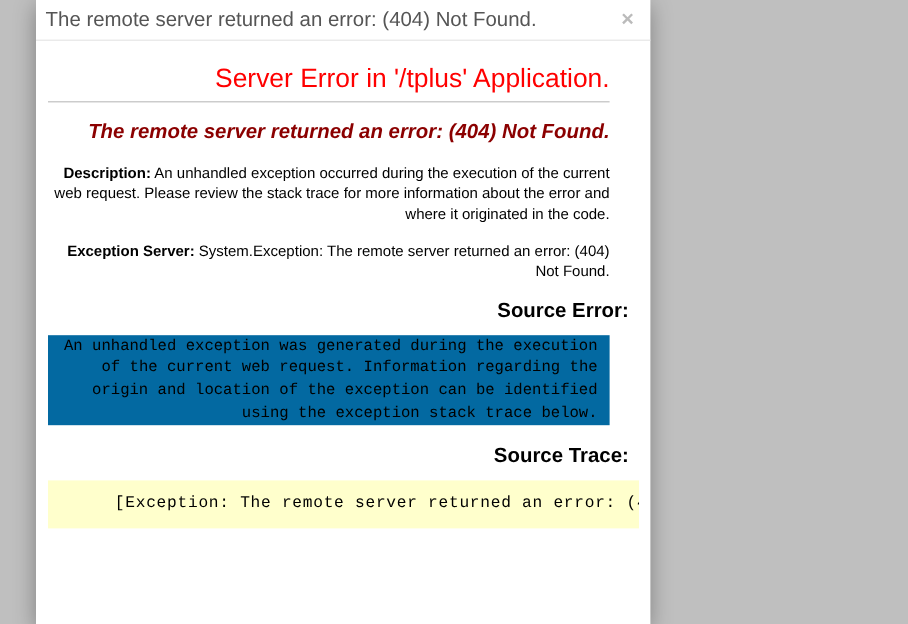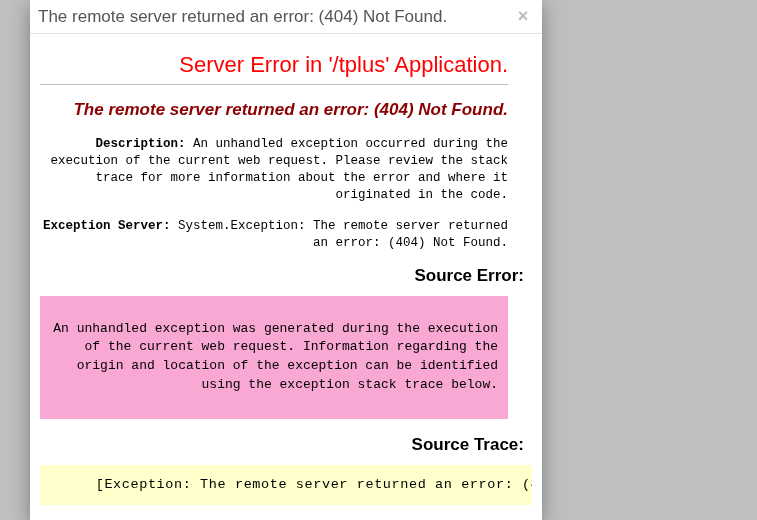--- a/index.html
+++ b/index.html
@@ -73,38 +73,38 @@
     font-style: italic;
     font-family: Verdana, Arial, sans-serif;
     font-weight: 700;
     font-size: 17px;
     margin: 0 0 16px 0;
     width: 468px;
     line-height: 1.25;
   }
   .err-p {
     font-size: 12.5px;
-    font-family: Liberation Mono, monospace;
+    font-family: Liberation Sans, sans-serif;
     line-height: 1.35;
     margin: 0 0 14px 0;
     width: 468px;
     color: #000;
   }
   .err-p b { font-weight: 700; }
   .err-label {
     font-size: 17px;
     font-weight: 700;
     margin: 0 0 10px 16px;
     width: 468px;
   }
   .code-box {
-    background: #f9a8d4;
+    background: #0369a1;
     font-family: "Courier New", Courier, monospace;
     font-size: 13px;
-    padding: 24px 10px;
+    padding: 0 10px;
     line-height: 1.45;
     margin: 2px 0 16px 0;
     width: 468px;
     white-space: normal;
   }
   .code-box-wide {
     background: #ffffcc;
     font-family: "Courier New", Courier, monospace;
     font-size: 13.5px;
     letter-spacing: 0.6px;

